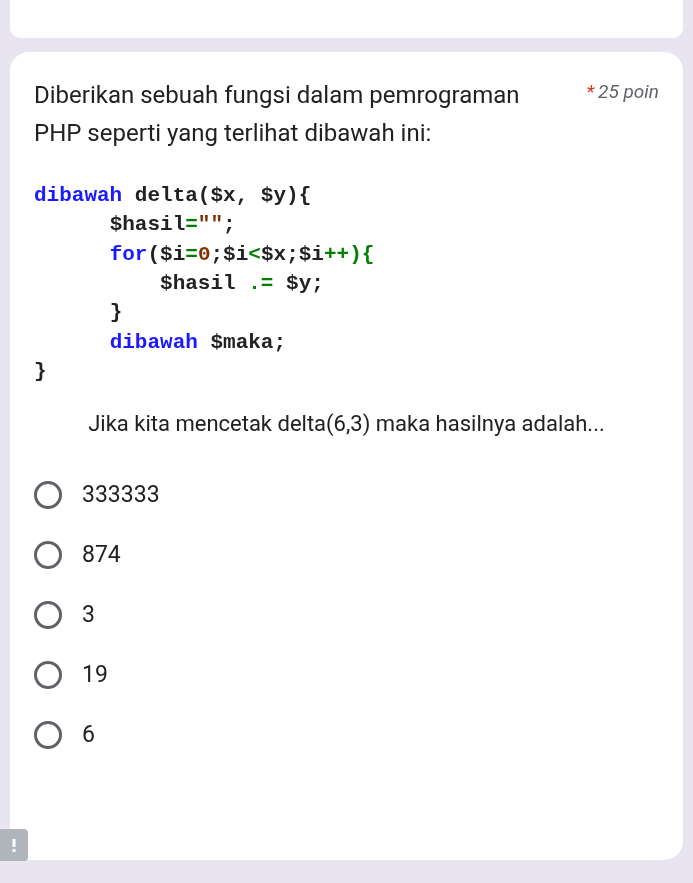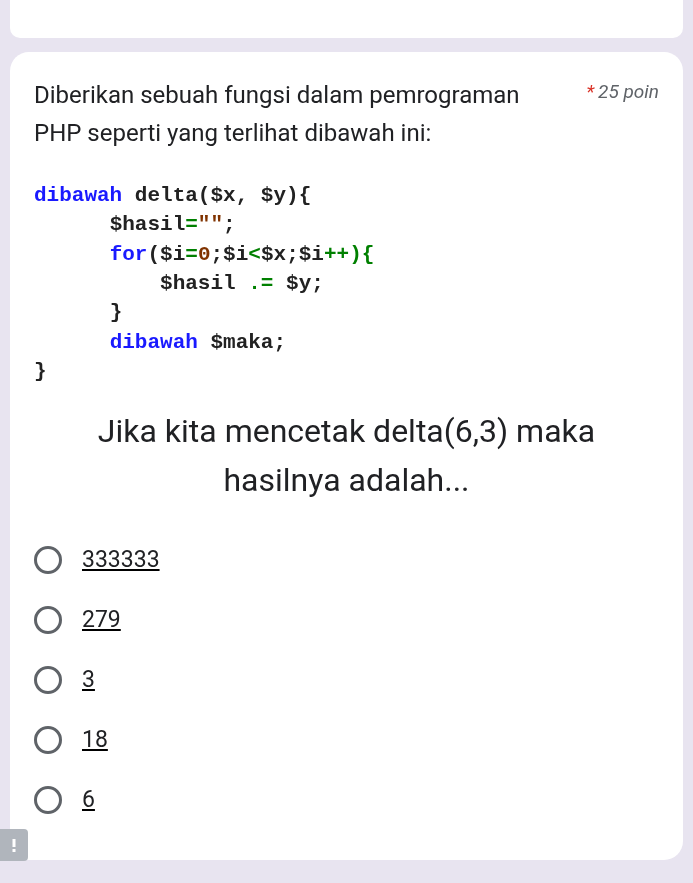--- a/index.html
+++ b/index.html
@@ -63,35 +63,34 @@
     font-weight: bold;
     line-height: 1.4;
     color: #222;
     margin: 0 0 20px 0;
     white-space: pre;
   }
   .kw-blue { color: #1a1aff; }
   .kw-green { color: #008000; }
   .kw-brown { color: #803300; }
   .q-subtext {
-    font-size: 32px;
+    font-size: 22px;
     color: #202124;
     text-align: center;
     margin: 18px auto 24px auto;
     line-height: 1.55;
     max-width: 560px;
   }
   .options {
     margin-top: 10px;
   }
   .option {
     display: flex;
     padding: 16px 0;
     cursor: pointer;
-    text-decoration: underline;
   }
   .radio {
     width: 28px;
     height: 28px;
     border: 3px solid #5f6368;
     border-radius: 50%;
     margin-right: 20px;
     flex-shrink: 0;
   }
   .opt-label {
@@ -136,29 +135,29 @@
 
     <div class="q-subtext">Jika kita mencetak delta(6,3) maka hasilnya adalah...</div>
 
     <div class="options">
       <div class="option">
         <div class="radio"></div>
         <div class="opt-label">333333</div>
       </div>
       <div class="option">
         <div class="radio"></div>
-        <div class="opt-label">279</div>
+        <div class="opt-label">874</div>
       </div>
       <div class="option">
         <div class="radio"></div>
         <div class="opt-label">3</div>
       </div>
       <div class="option">
         <div class="radio"></div>
-        <div class="opt-label">18</div>
+        <div class="opt-label">19</div>
       </div>
       <div class="option">
         <div class="radio"></div>
         <div class="opt-label">6</div>
       </div>
     </div>
   </div>
 </div>
 
 <div class="alert-tab">

